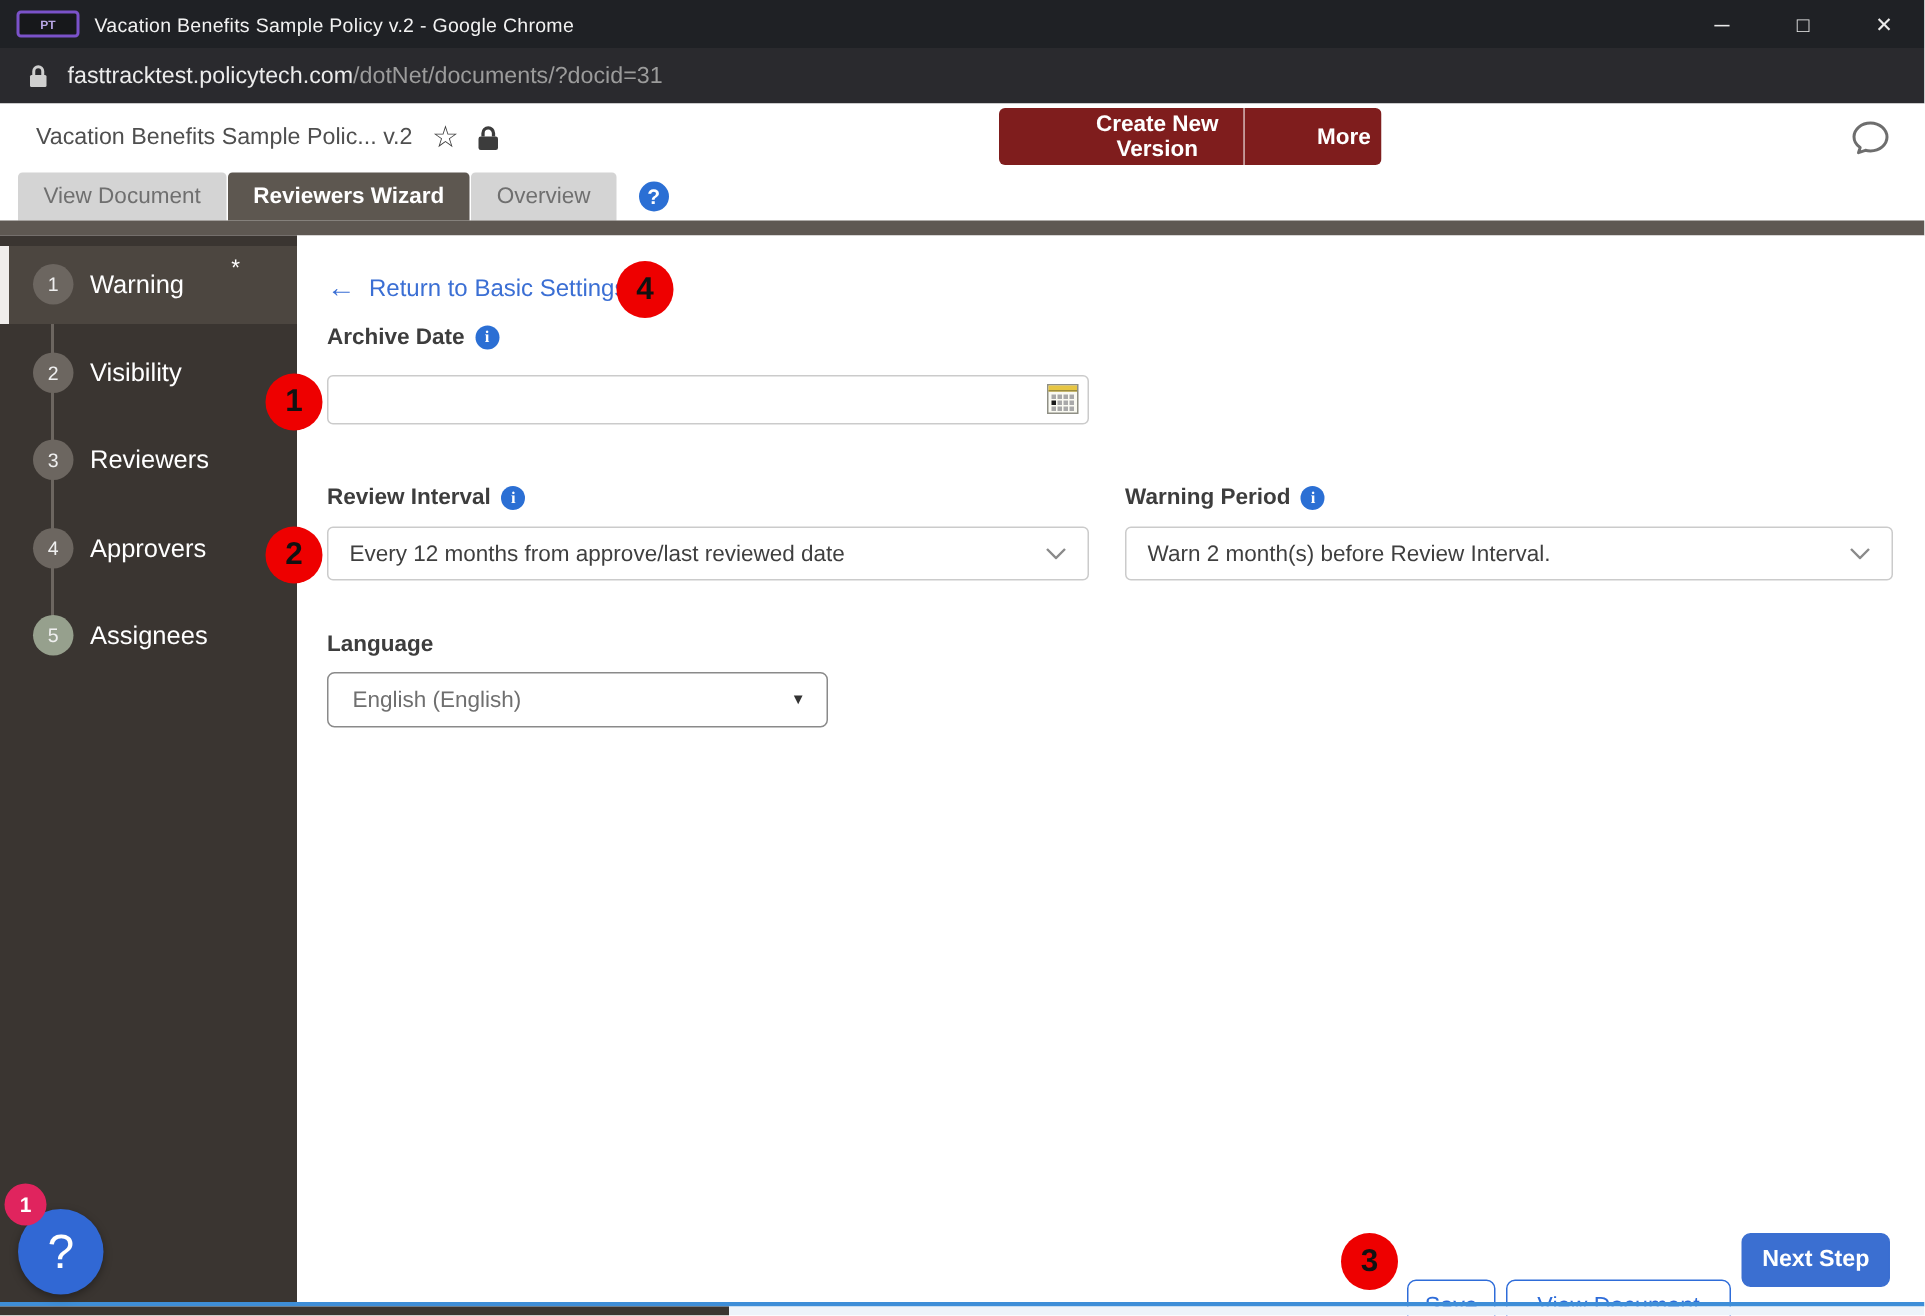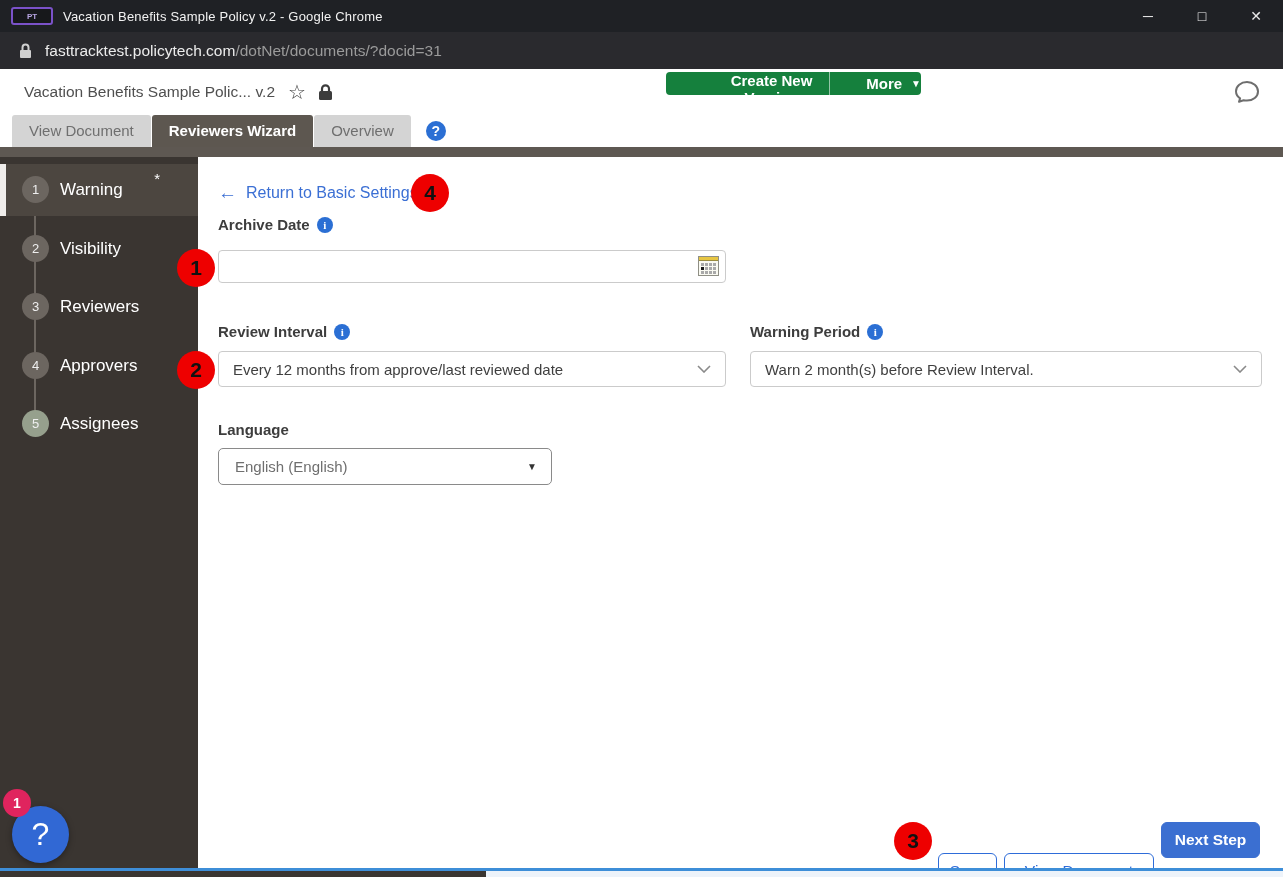--- a/index.html
+++ b/index.html
@@ -39,27 +39,27 @@
   
   .appheader {
     position:absolute; left:0; top:69px; width:1283px; height:46px; background:#ffffff;
   }
   .doc-title-row { position:absolute; left:24px; top:0; height:46px; display:flex; align-items:center; }
   .doc-title { color:#4f4f4f; font-size:15.5px; }
   .star-ic { margin-left:13px; font-size:20px; color:#3f3f3f; line-height:1; }
   .hdr-lock { margin-left:12px; display:flex; }
   .btn-group { position:absolute; left:666px; top:3px; height:36px; display:flex; }
   .blue-btn {
-    background:#15803d; color:#ffffff; border:none; font-family:inherit;
-    font-size:15px; font-weight:700; height:23px; cursor:pointer;padding-left:48px;
+    background:#7f1d1d; color:#ffffff; border:none; font-family:inherit;
+    font-size:15px; font-weight:700; height:38px; cursor:pointer;padding-left:48px;
   }
   .btn-cnv { width:163px; border-radius:4px 0 0 4px; }
   .btn-more {
     width:92px; border-radius:0 4px 4px 0; border-left:1px solid rgba(255,255,255,.55);
-    display:flex; align-items:center; justify-content:flex-end; gap:9px;
+    display:flex; align-items:center; justify-content:flex-start; gap:9px;
   }
   .btn-more .caret { font-size:10px; line-height:1; }
   .bubble-ic { position:absolute; right:23px; top:11px; }
 
   
   .tabbar {
     position:absolute; left:0; top:115px; width:1283px; height:32px; background:#ffffff;
     display:flex; align-items:flex-end; padding-left:12px;
   }
   .tab {

